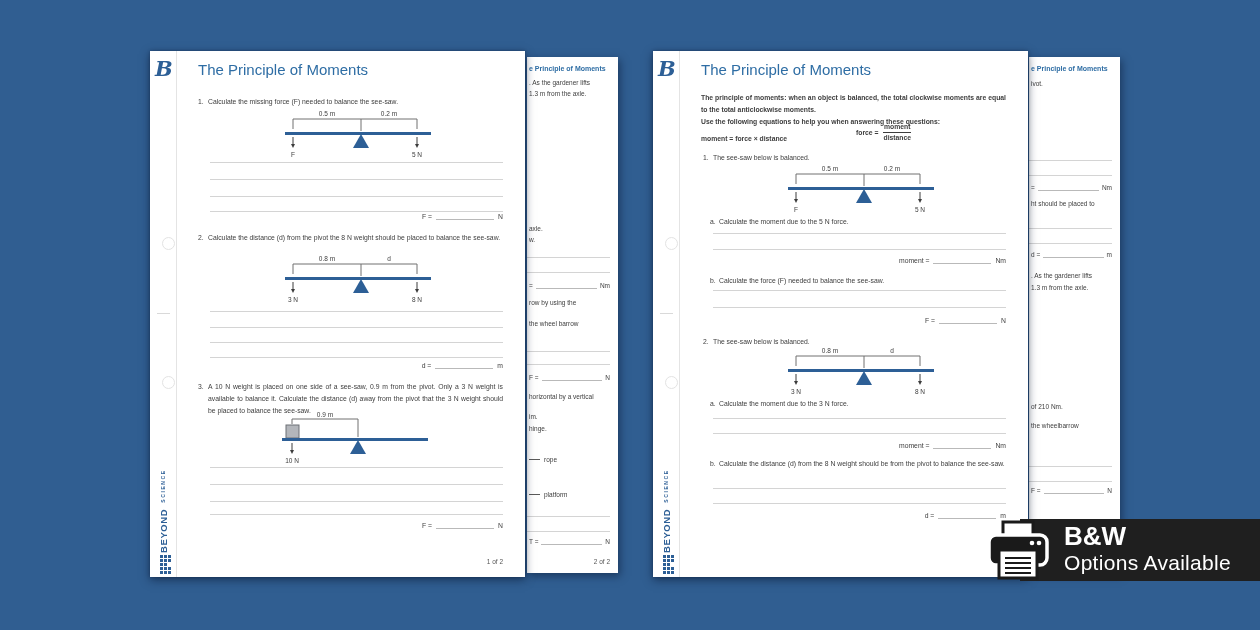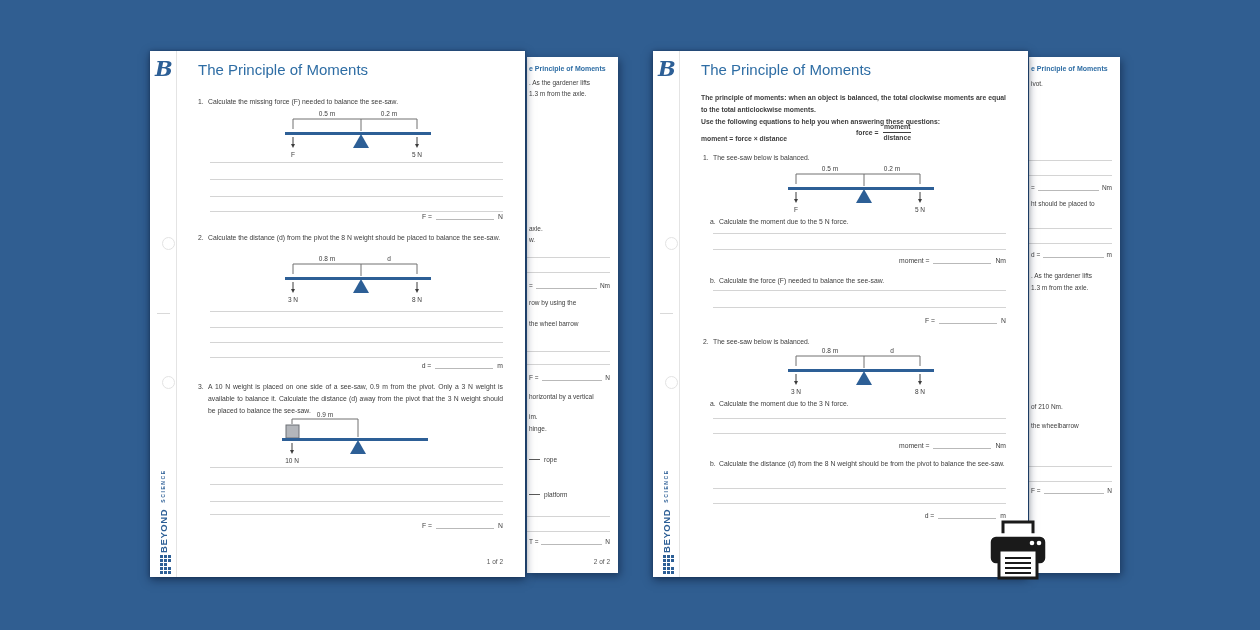--- a/index.html
+++ b/index.html
@@ -397,20 +397,24 @@
     </div>
     <div class="rule" style="top:437px"></div>
     <div class="rule" style="top:452px"></div>
     <div class="ans" style="top:460px">
       <span>d =</span>
       <span class="aline"></span>
       <span>m</span>
     </div>
   </div>
 
+  <div class="badge">
+    <div class="bw">B&amp;W</div>
+    <div class="opts">Options Available</div>
+  </div>
   <svg class="printer" width="68" height="62" viewBox="0 0 68 62">
     <rect x="19" y="2" width="30" height="17" fill="#ffffff" stroke="#1a1a1a" stroke-width="3"></rect>
     <rect x="5" y="15" width="58" height="30" rx="7" fill="#1a1a1a" stroke="#ffffff" stroke-width="3.5"></rect>
     <circle cx="48" cy="23" r="2.3" fill="#ffffff"></circle>
     <circle cx="55" cy="23" r="2.3" fill="#ffffff"></circle>
     <rect x="15" y="30" width="38" height="28" fill="#ffffff" stroke="#1a1a1a" stroke-width="3"></rect>
     <line x1="21" y1="38" x2="47" y2="38" stroke="#1a1a1a" stroke-width="2"></line>
     <line x1="21" y1="43" x2="47" y2="43" stroke="#1a1a1a" stroke-width="2"></line>
     <line x1="21" y1="48" x2="47" y2="48" stroke="#1a1a1a" stroke-width="2"></line>
     <line x1="21" y1="53" x2="47" y2="53" stroke="#1a1a1a" stroke-width="2"></line>

